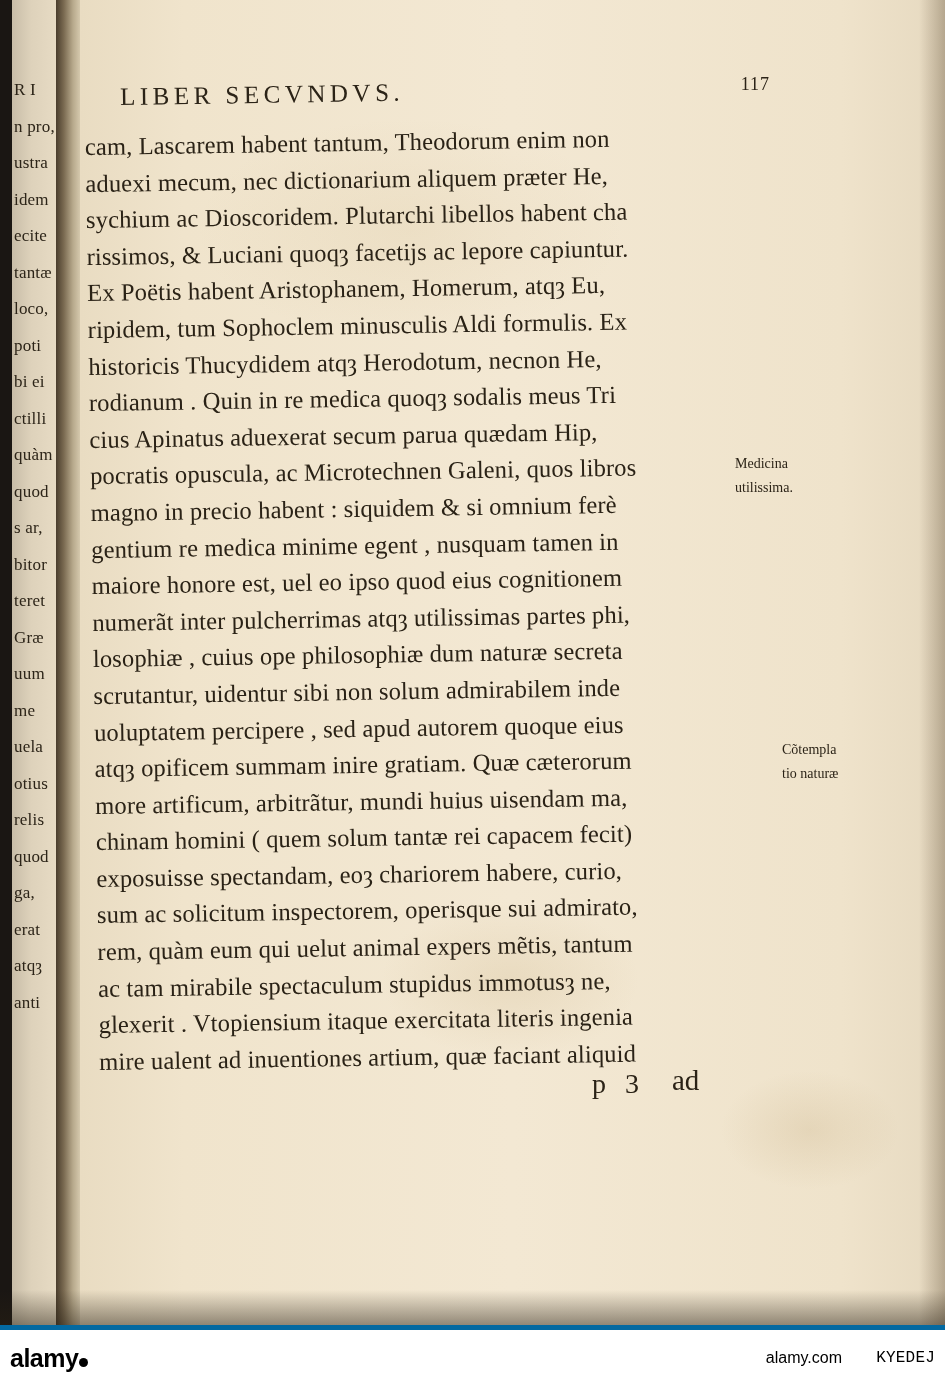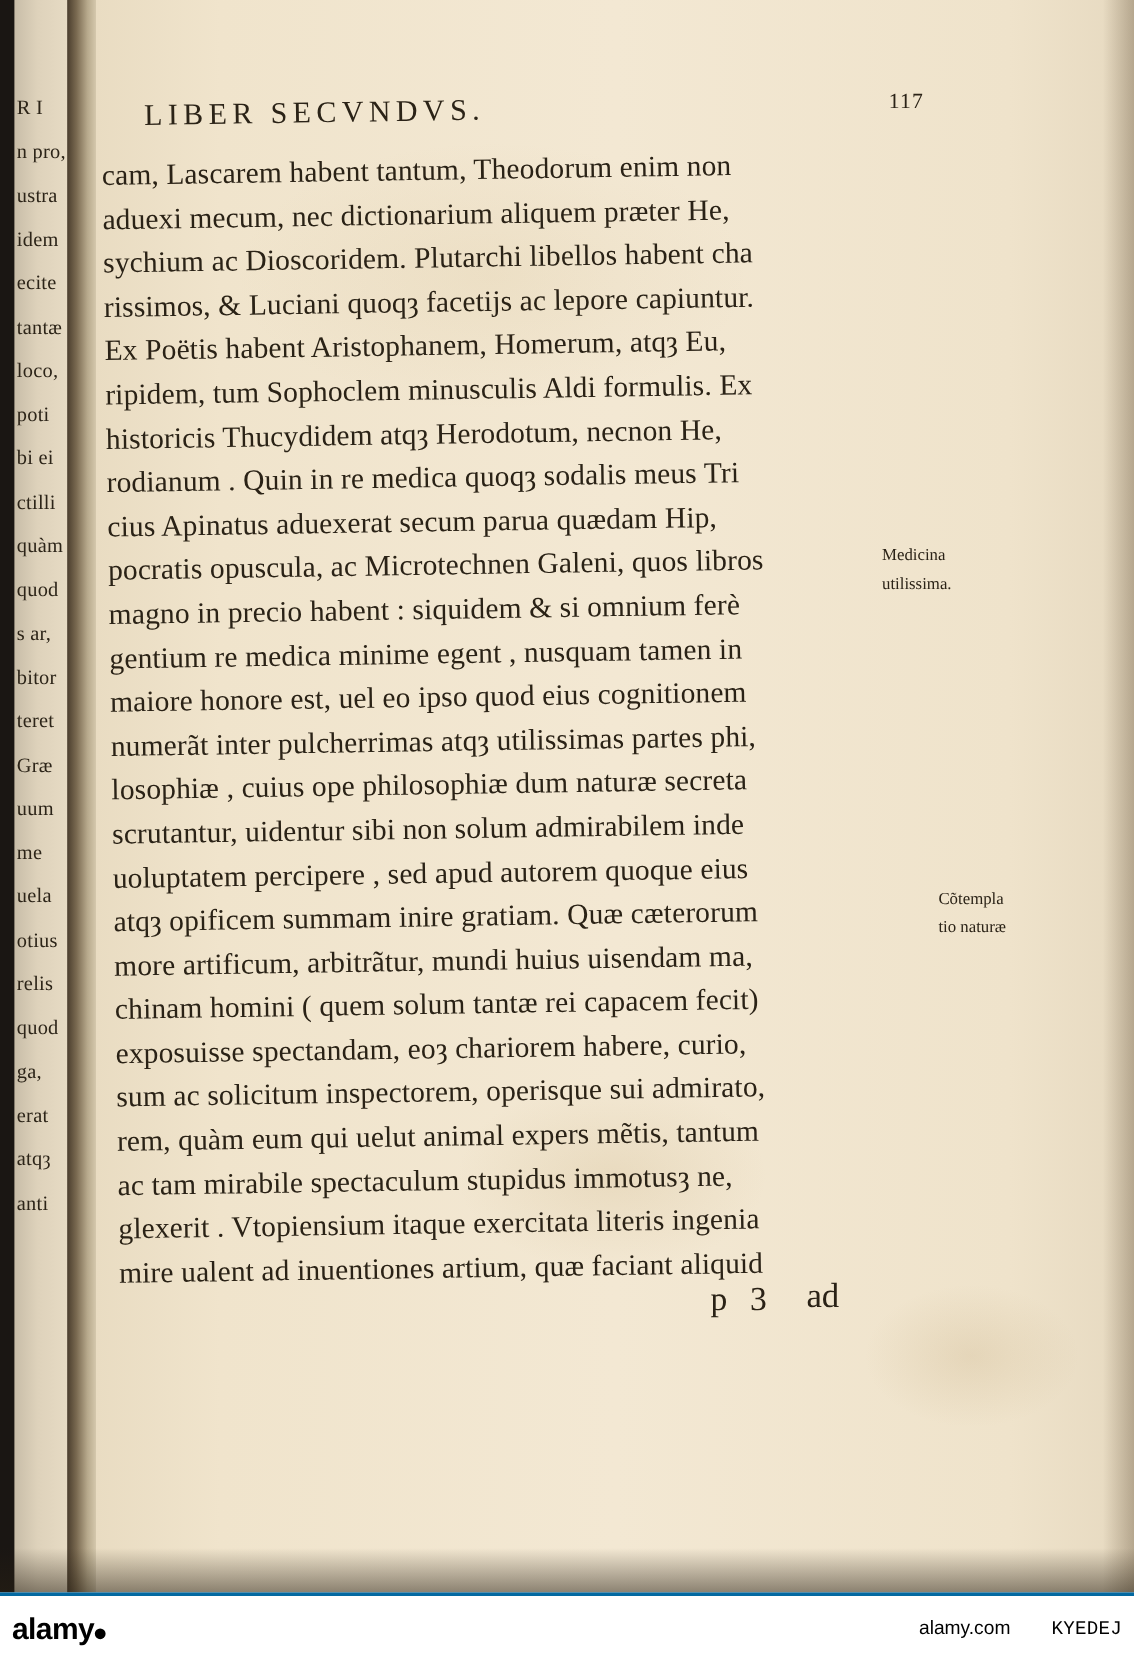--- a/index.html
+++ b/index.html
@@ -159,21 +159,21 @@
     color: #2a2216;
     font-size: 29px;
   }
 
   
   .watermark-band {
     position: absolute;
     left: 0; bottom: 0;
     width: 945px; height: 60px;
     background: #ffffff;
-    border-top: 3px solid #0369a1;
+    border-top: 5px solid #0369a1;
   }
   .alamy-logo {
     position: absolute;
     left: 10px; top: 14px;
     color: #000000;
     font-family: "Liberation Sans", sans-serif;
     font-size: 25px;
     font-weight: bold;
     letter-spacing: -0.5px;
   }

